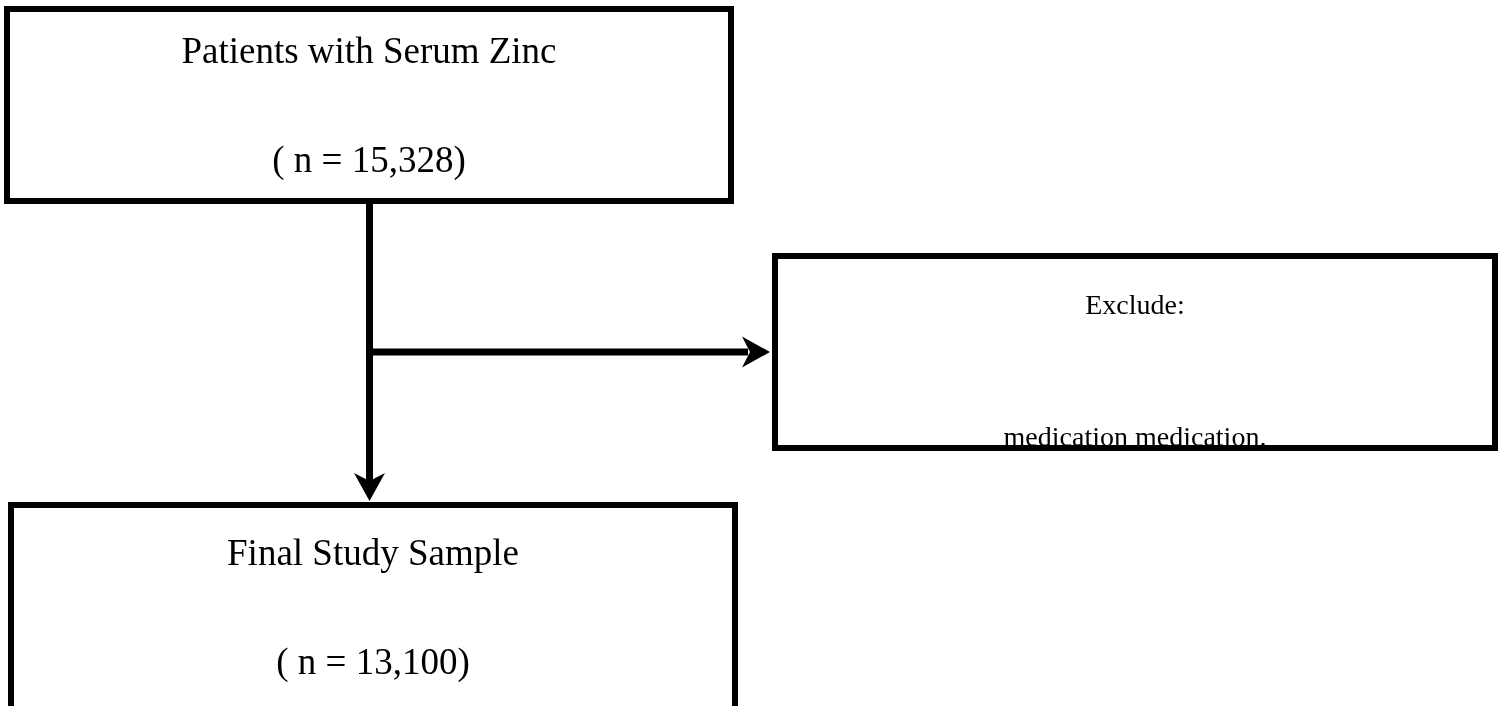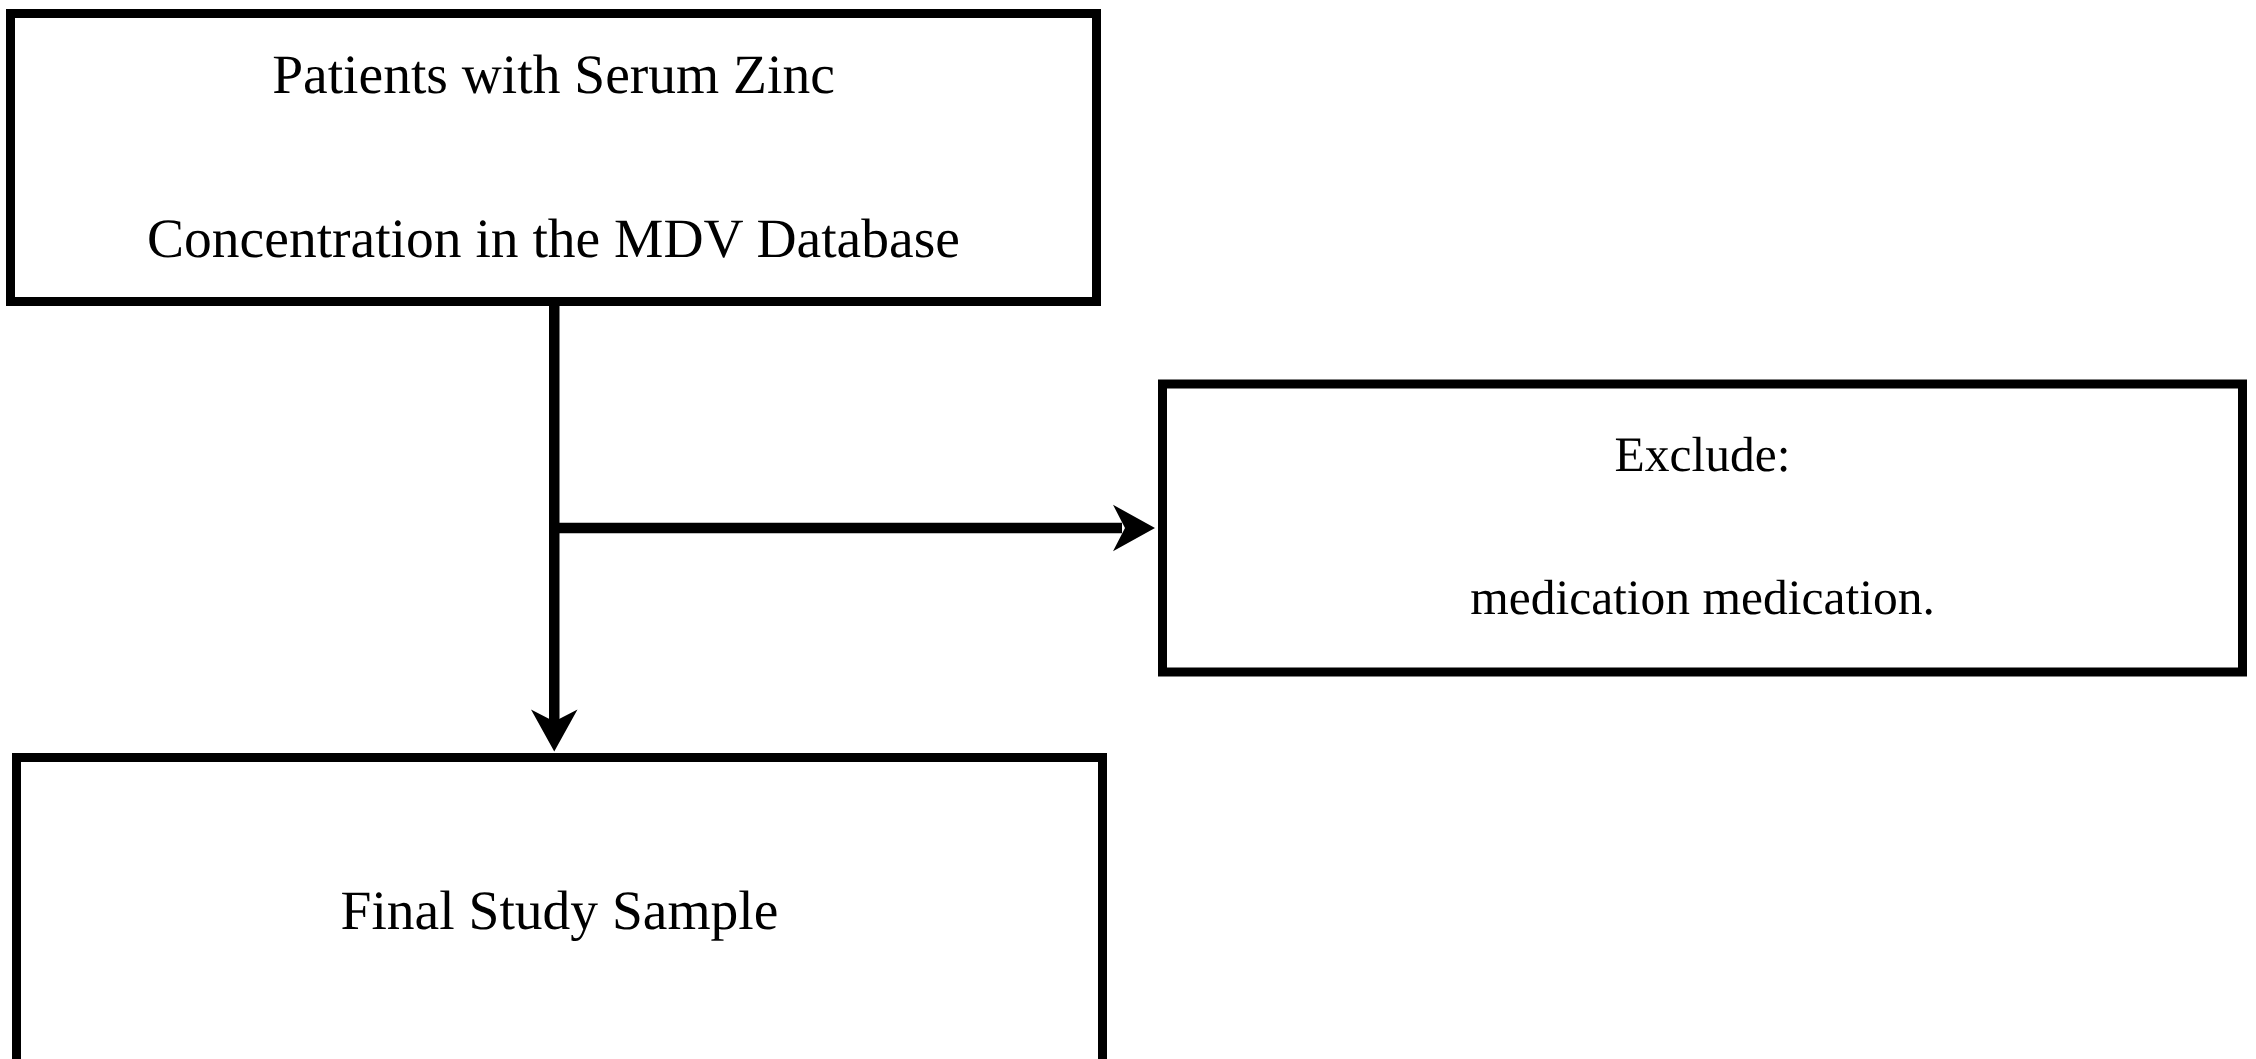--- a/index.html
+++ b/index.html
@@ -26,47 +26,48 @@
     flex-direction:column;
     justify-content:center;
     align-items:center;
     text-align:center;
     gap:48px;
   }
   .box-source{left:4px;top:6px;width:730px;height:198px;}
   .box-exclude{left:772px;top:253px;width:726px;height:198px;}
   .box-final{left:8px;top:502px;width:730px;height:210px;}
   .bline-lg{font-size:37px;line-height:61px;white-space:pre;}
-  .bline-md{font-size:33px;line-height:47px;white-space:pre;}
+  .bline-md{font-size:28px;line-height:47px;white-space:pre;margin-top:37px;}
   .connectors{
     position:absolute;left:0;top:0;width:1504px;height:706px;
     pointer-events:none;
   }
   .connectors line{stroke:var(--line-color);stroke-width:7;}
   .connectors path{fill:var(--line-color);stroke:none;}
 </style>
 </head>
 <body>
 
 <div class="canvas">
 
   <div class="box box-source">
     <div class="bline-lg">Patients with Serum Zinc</div>
-    <div class="bline-lg">Concentration in the MDV Database</div>
+    <div class="bline-lg">( n = 15,328)</div>
   </div>
 
   <svg class="connectors" viewBox="0 0 1504 706" xmlns="http://www.w3.org/2000/svg">
     <line x1="369.5" y1="204" x2="369.5" y2="482"></line>
     <path d="M 354 473 L 369.5 501 L 385 473 L 369.5 481 Z"></path>
     <line x1="366" y1="352" x2="748" y2="352"></line>
     <path d="M 742 336.5 L 770 352 L 742 367.5 L 750 352 Z"></path>
   </svg>
 
   <div class="box box-exclude">
     <div class="bline-md">Exclude:</div>
     <div class="bline-md">medication medication.</div>
   </div>
 
   <div class="box box-final">
     <div class="bline-lg">Final Study Sample</div>
+    <div class="bline-lg">( n = 13,100)</div>
   </div>
 
 </div>
 
 </body></html>

